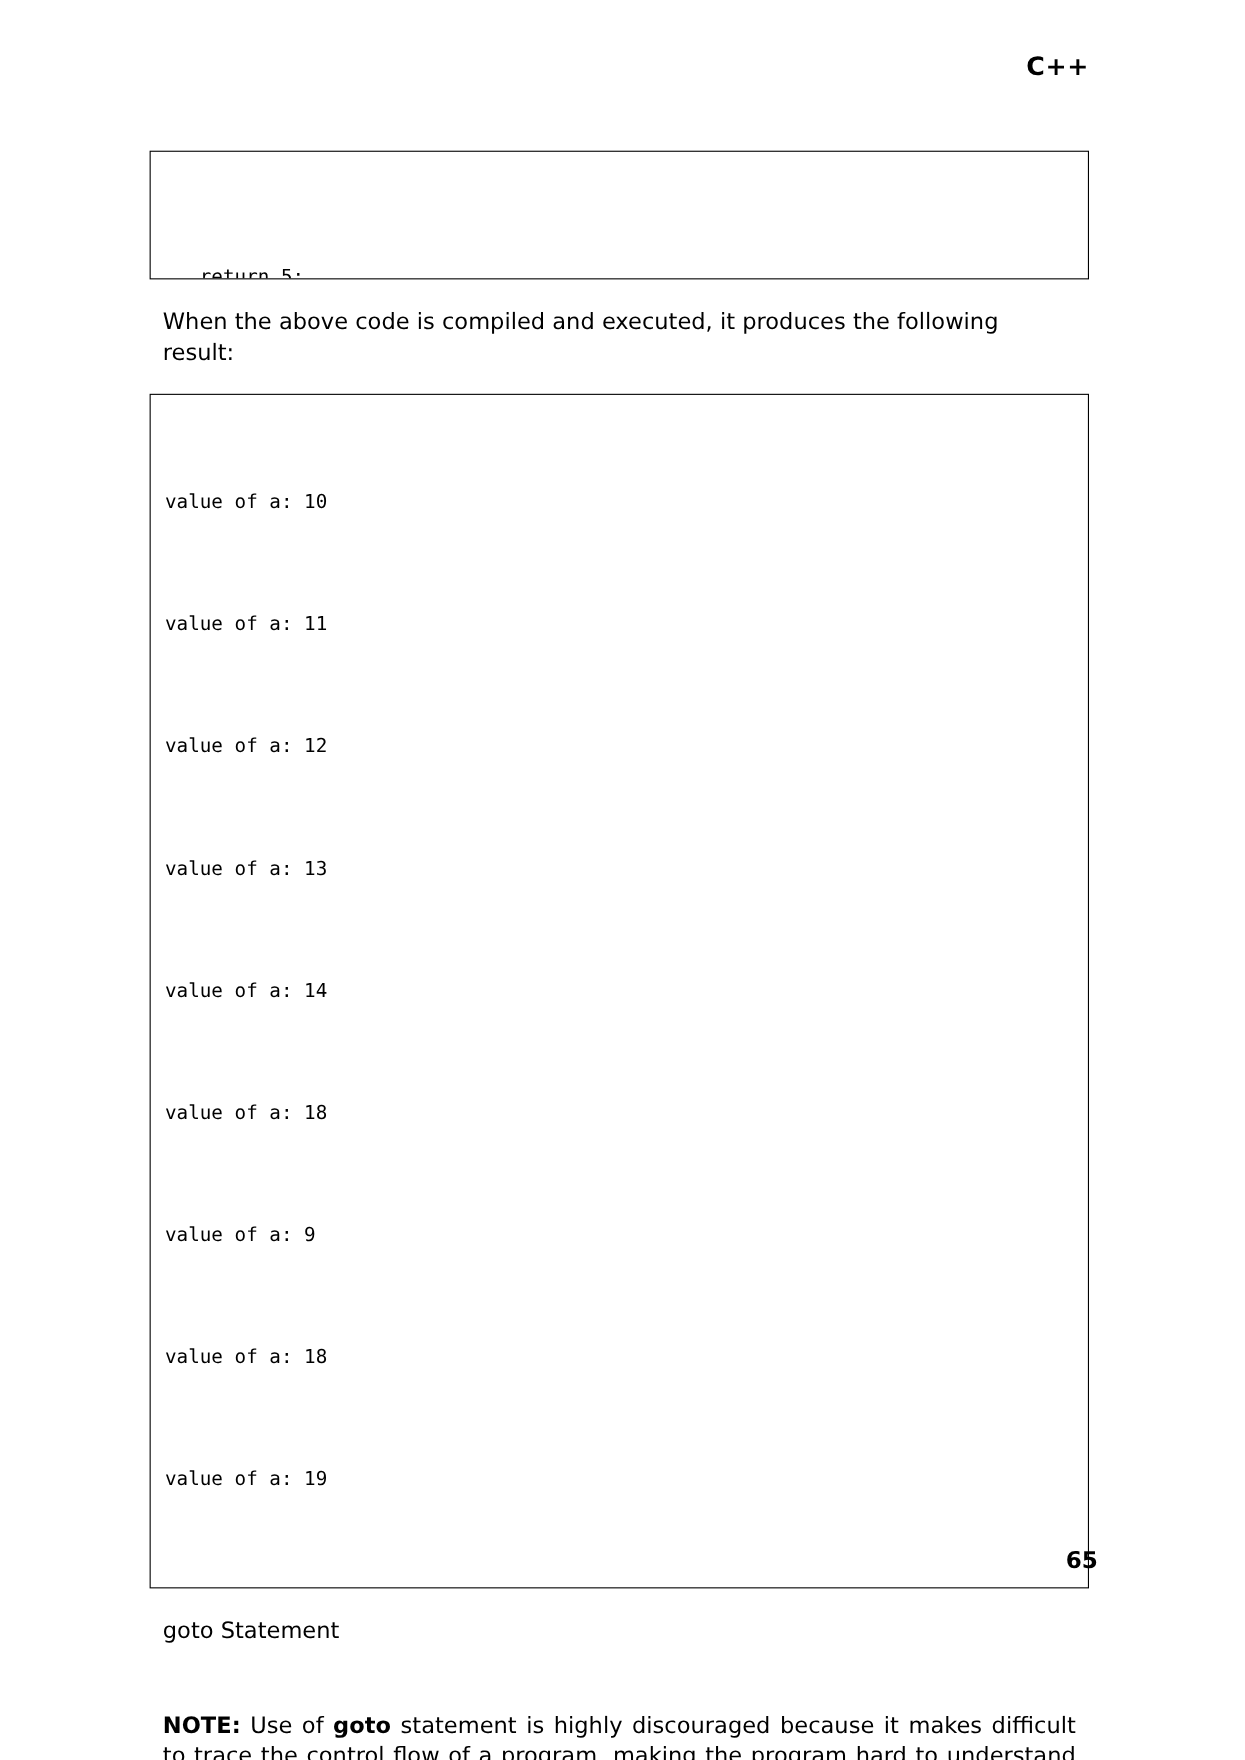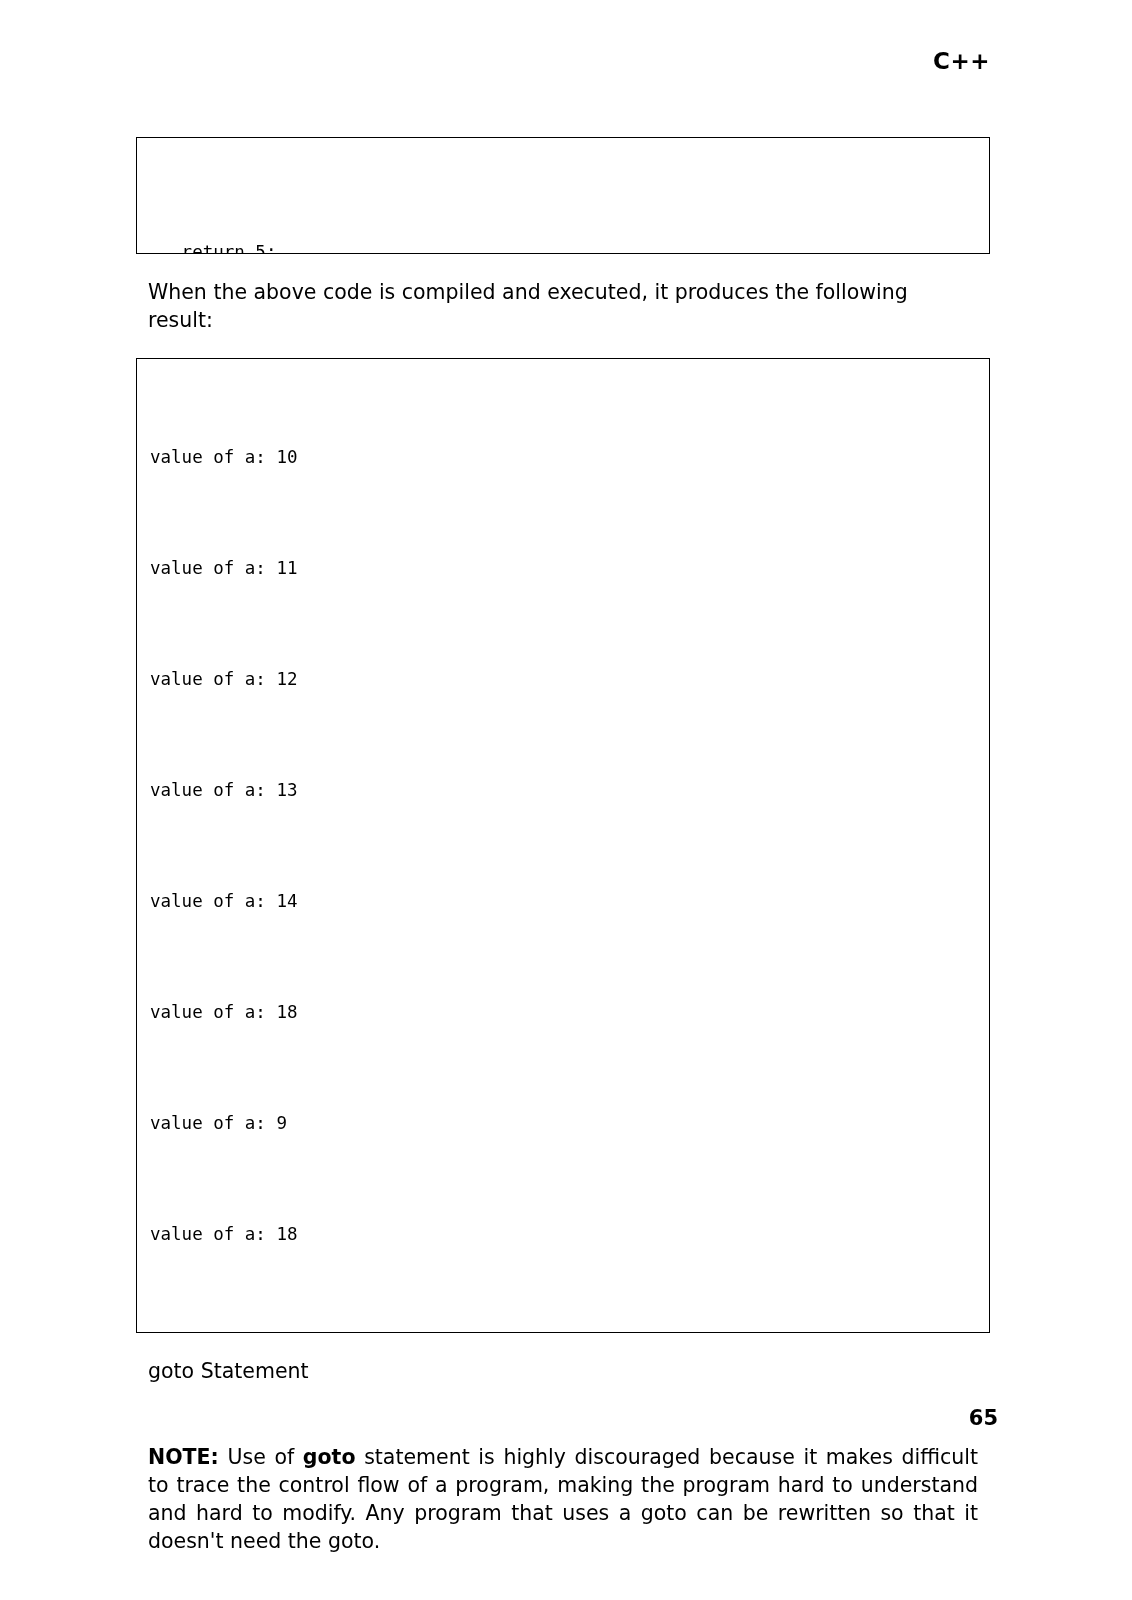--- a/index.html
+++ b/index.html
@@ -132,20 +132,21 @@
 
     <div class="codebox box-output">
       <div class="line">value of a: 10</div>
       <div class="line">value of a: 11</div>
       <div class="line">value of a: 12</div>
       <div class="line">value of a: 13</div>
       <div class="line">value of a: 14</div>
       <div class="line">value of a: 18</div>
       <div class="line">value of a: 9</div>
       <div class="line">value of a: 18</div>
+      <div class="line">value of a: 19</div>
     </div>
 
     <div class="gap-12"></div>
 
     <p class="body plain">goto Statement</p>
 
     <div class="gap-16"></div>
 
 
     <div class="gap-18"></div>

